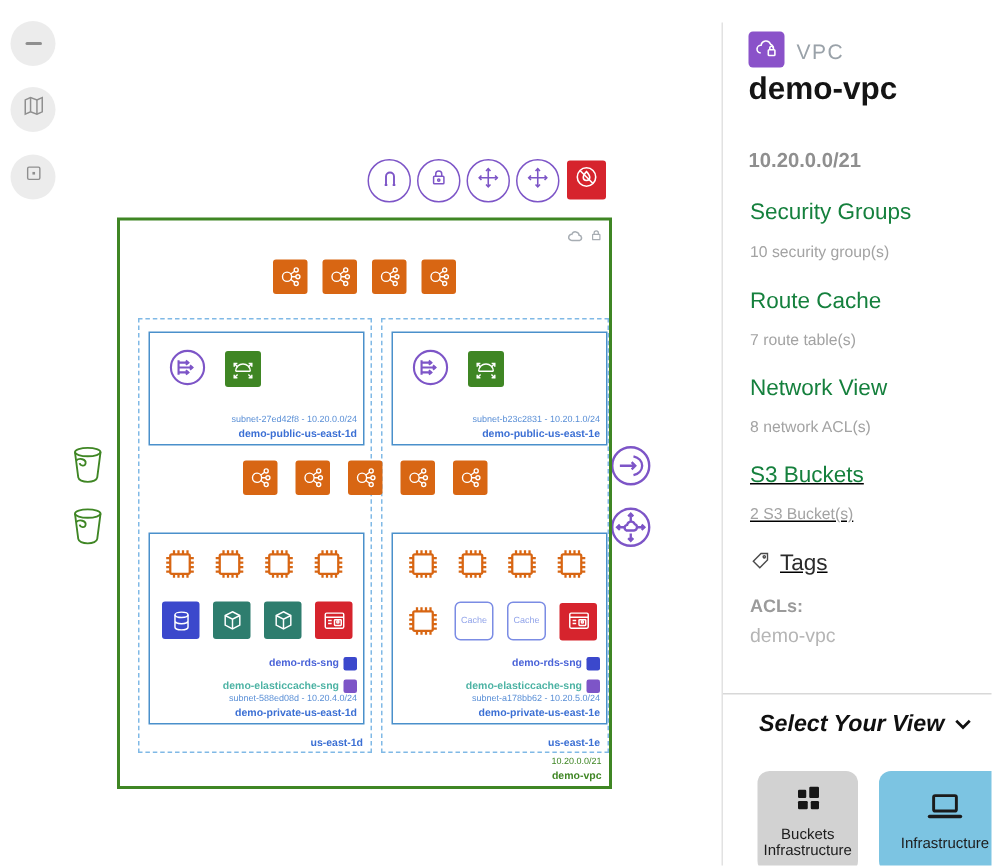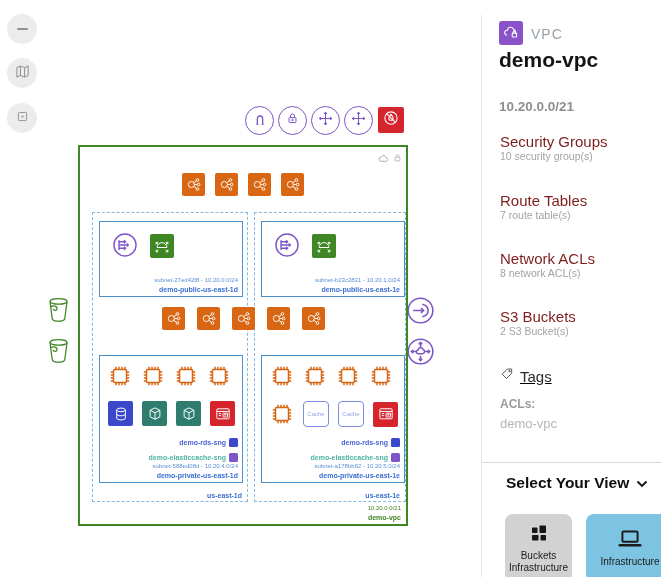--- a/index.html
+++ b/index.html
@@ -66,32 +66,32 @@
   .panel{position:absolute;left:481px;top:15px;width:180px;height:577px;background:#fff;border-left:1px solid #e2e2e2;}
   .ptype-icon{position:absolute;left:17px;top:6px;width:24px;height:24px;background:#8a52c9;border-radius:3px;
         display:flex;align-items:center;justify-content:center;}
   .ptype-label{position:absolute;left:49px;top:11px;font-size:14px;color:#9aa2a9;letter-spacing:1px;}
   .ptitle{position:absolute;left:17px;top:33px;font-size:21px;font-weight:600;color:#141414;}
   .idbox{position:absolute;left:7px;top:57px;border:3px solid #e8402a;border-radius:1px;padding:3px 9px;
         font-size:10px;color:#9e9e9e;background:#fff;}
   .pcidr{position:absolute;left:17px;top:84px;font-size:13.5px;font-weight:bold;color:#8f8f8f;}
 
   .psec{position:absolute;left:18px;}
-  .psec .t{font-size:15px;font-weight:500;color:#7f1d1d;}
-  .psec .c{font-size:10.5px;color:#a3a3a3;margin-top:0;}
-  .sec0{top:118px;} .sec1{top:177px;} .sec2{top:235px;} .sec3{top:293px;}
-
-  .ptags{position:absolute;left:18px;top:352px;display:flex;align-items:center;gap:6px;text-decoration:underline;}
+  .psec .t{font-size:15px;font-weight:500;color:#15803d;}
+  .psec .c{font-size:10.5px;color:#a3a3a3;margin-top:12px;}
+  .sec0{top:118px;} .sec1{top:177px;} .sec2{top:235px;} .sec3{top:293px;text-decoration:underline;}
+
+  .ptags{position:absolute;left:18px;top:352px;display:flex;gap:6px;text-decoration:underline;}
   .ptags .t{font-size:15px;font-weight:500;color:#2b2b2b;}
   .pname-key{position:absolute;left:18px;top:382px;font-size:12px;font-weight:bold;color:#9b9b9b;}
   .pname-val{position:absolute;left:18px;top:401px;font-size:13px;color:#b5b5b5;}
 
   .pdivider{position:absolute;left:0;top:447px;width:180px;border-top:1px solid #d8d8d8;}
   .pview-title{position:absolute;left:24px;top:459px;font-size:15.5px;font-weight:bold;color:#0f0f0f;
-        display:flex;align-items:center;gap:7px;cursor:pointer;}
+        display:flex;align-items:center;gap:7px;cursor:pointer;font-style:italic;}
   .viewbtn{position:absolute;top:499px;height:68px;border-radius:8px;display:flex;flex-direction:column;
         align-items:center;justify-content:center;gap:5px;font-size:10px;color:#1c1c1c;text-align:center;
         line-height:1.15;cursor:pointer;}
   .btn-ext{left:23px;width:67px;background:#d2d2d2;}
   .btn-infra{left:104px;width:88px;background:#7cc4e2;}
   .viewbtn .lbl{max-width:62px;}
 </style>
 </head>
 <body>
 
@@ -491,25 +491,25 @@
     </div>
     <div class="ptype-label">VPC</div>
     <div class="ptitle">demo-vpc</div>
     <div class="pcidr">10.20.0.0/21</div>
 
     <div class="psec sec0">
       <div class="t">Security Groups</div>
       <div class="c">10 security group(s)</div>
     </div>
     <div class="psec sec1">
-      <div class="t">Route Tables</div>
+      <div class="t">Route Cache</div>
       <div class="c">7 route table(s)</div>
     </div>
     <div class="psec sec2">
-      <div class="t">Network ACLs</div>
+      <div class="t">Network View</div>
       <div class="c">8 network ACL(s)</div>
     </div>
     <div class="psec sec3">
       <div class="t">S3 Buckets</div>
       <div class="c">2 S3 Bucket(s)</div>
     </div>
 
     <div class="ptags">
       <span>
         <svg viewBox="0 0 24 24" width="14" height="14" fill="none" stroke="#4a4a4a" stroke-width="1.6">

